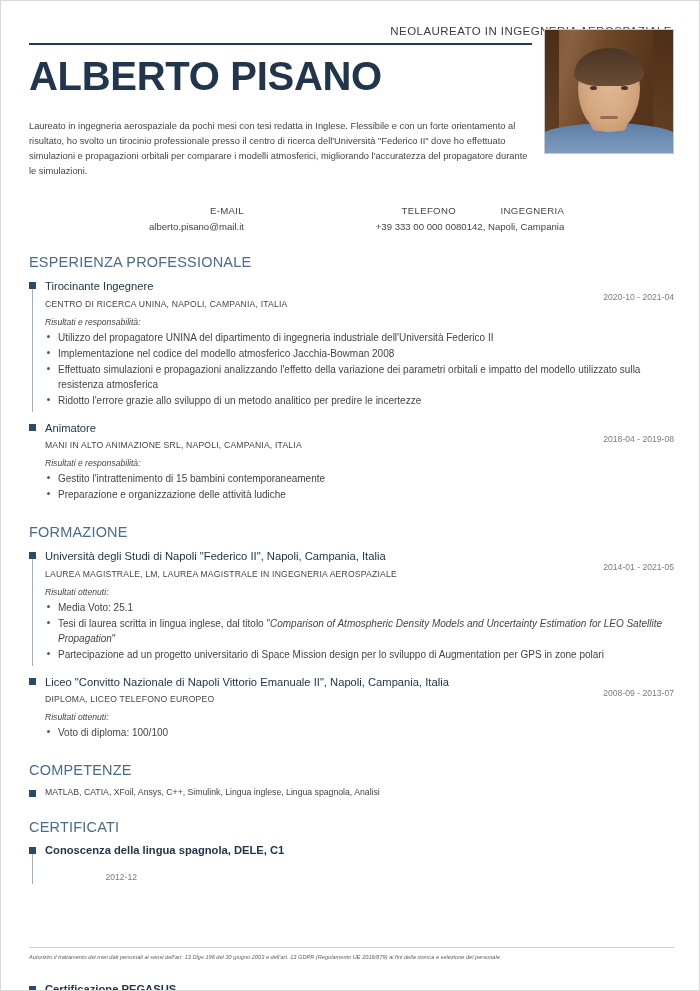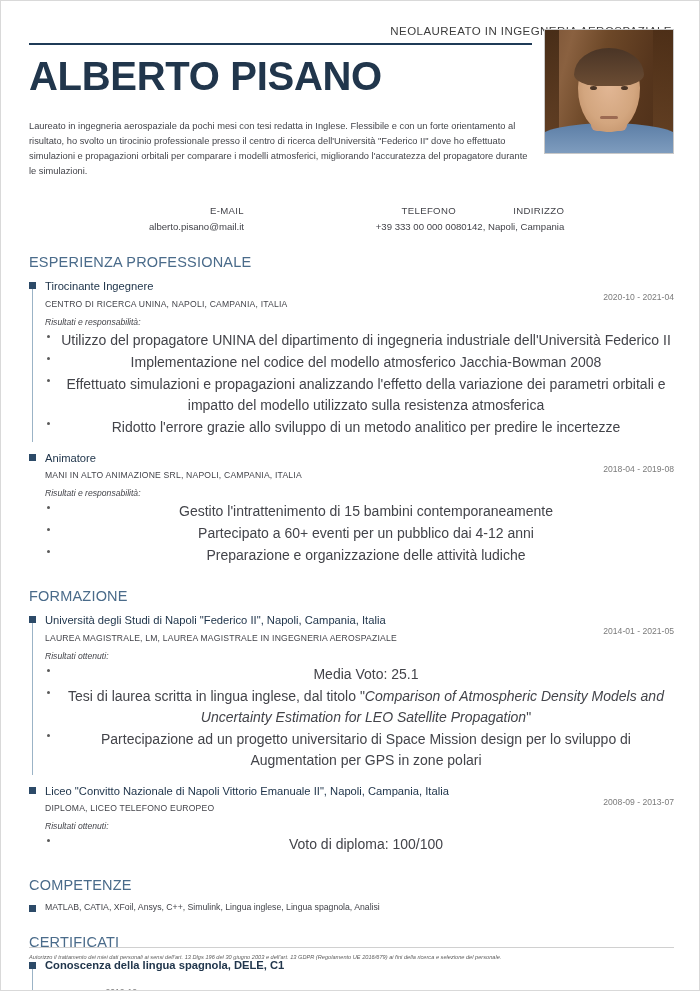--- a/index.html
+++ b/index.html
@@ -58,22 +58,22 @@
   .tl .ln{position:absolute;left:3px;top:7px;bottom:0;width:1px;background:#9bb3c6;}
 
   .e-head{display:flex;align-items:flex-start;}
   .e-main{flex:1;min-width:0;}
   .e-title{font-size:11.2px;font-weight:normal;color:#21364c;line-height:1.3;}
   .e-sub{font-size:8.6px;color:#43444a;letter-spacing:.2px;margin-top:5px;}
   .e-date{font-size:8.6px;color:#7b7b7b;white-space:nowrap;text-align:right;
           width:92px;flex:0 0 92px;padding-top:13px;}
   .e-lead{font-size:8.6px;font-style:italic;color:#43444a;margin-top:8px;}
   ul.bl{list-style:none;margin:3px 0 0 0;padding:0;}
-  ul.bl li{font-size:14px;color:#43444a;line-height:1.5;padding-left:13px;position:relative;
-           margin-bottom:1px;text-align:center;}
+  ul.bl li{font-size:10px;color:#43444a;line-height:1.5;padding-left:13px;position:relative;
+           margin-bottom:1px;}
   ul.bl li:before{content:"";position:absolute;left:2px;top:5px;width:3px;height:3px;
                   border-radius:50%;background:#5a5a5a;}
   ul.bl li i{font-style:italic;}
 
   
   .skill-row{position:relative;padding-left:16px;font-size:8.7px;color:#43444a;}
   .skill-row .sq{position:absolute;left:0;top:3px;width:7px;height:7px;background:#2c4a68;}
 
   
   .cert{position:relative;padding-left:16px;margin-bottom:19px;}
@@ -116,21 +116,21 @@
     <div class="contacts">
       <div class="c-col a">
         <div class="c-lab">E-MAIL</div>
         <div class="c-val">alberto.pisano@mail.it</div>
       </div>
       <div class="c-col b">
         <div class="c-lab">TELEFONO</div>
         <div class="c-val">+39 333 00 000 00</div>
       </div>
       <div class="c-col c">
-        <div class="c-lab">INDIRIZZO</div>
+        <div class="c-lab">INGEGNERIA</div>
         <div class="c-val">80142, Napoli, Campania</div>
       </div>
     </div>
 
     <div class="sec">
       <div class="sec-title">ESPERIENZA PROFESSIONALE</div>
       <div id="exp-list">
           <div class="entry">
             <div class="tl">
               <span class="sq"></span>
@@ -158,21 +158,20 @@
             <div class="e-head">
               <div class="e-main">
                 <div class="e-title">Animatore</div>
                 <div class="e-sub">MANI IN ALTO ANIMAZIONE SRL, NAPOLI, CAMPANIA, ITALIA</div>
               </div>
               <div class="e-date">2018-04  -  2019-08</div>
             </div>
             <div class="e-lead">Risultati e responsabilità:</div>
             <ul class="bl">
               <li>Gestito l'intrattenimento di 15 bambini contemporaneamente</li>
-              <li>Partecipato a 60+ eventi per un pubblico dai 4-12 anni</li>
               <li>Preparazione e organizzazione delle attività ludiche</li>
             </ul>
           </div>
         </div>
     </div>
 
     <div class="sec">
       <div class="sec-title">FORMAZIONE</div>
       <div id="edu-list">
           <div class="entry">

